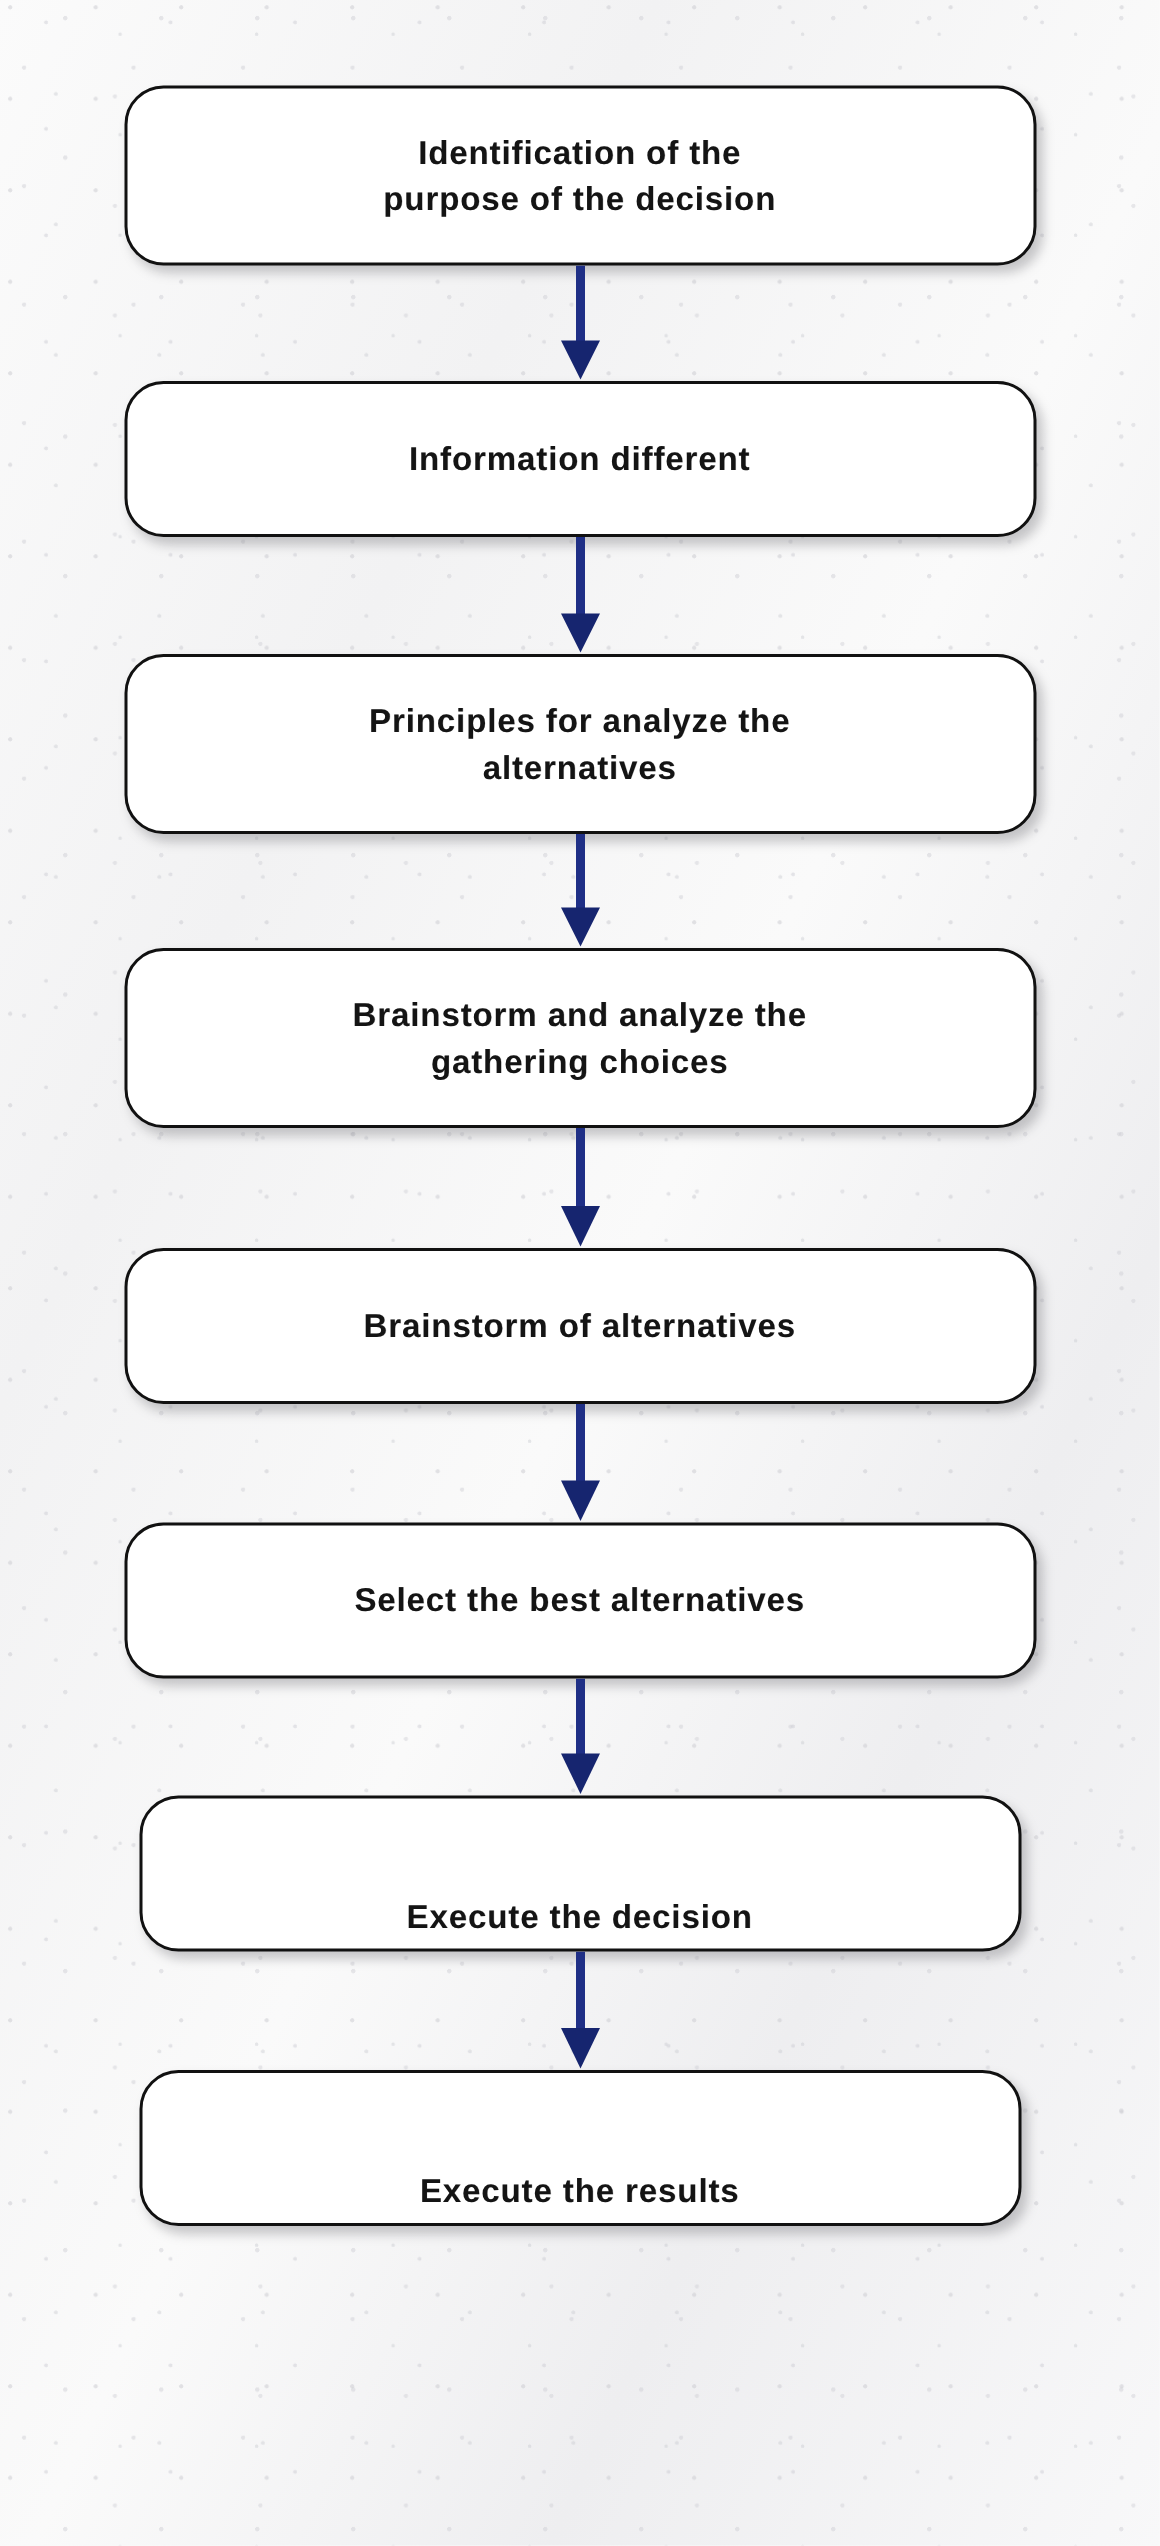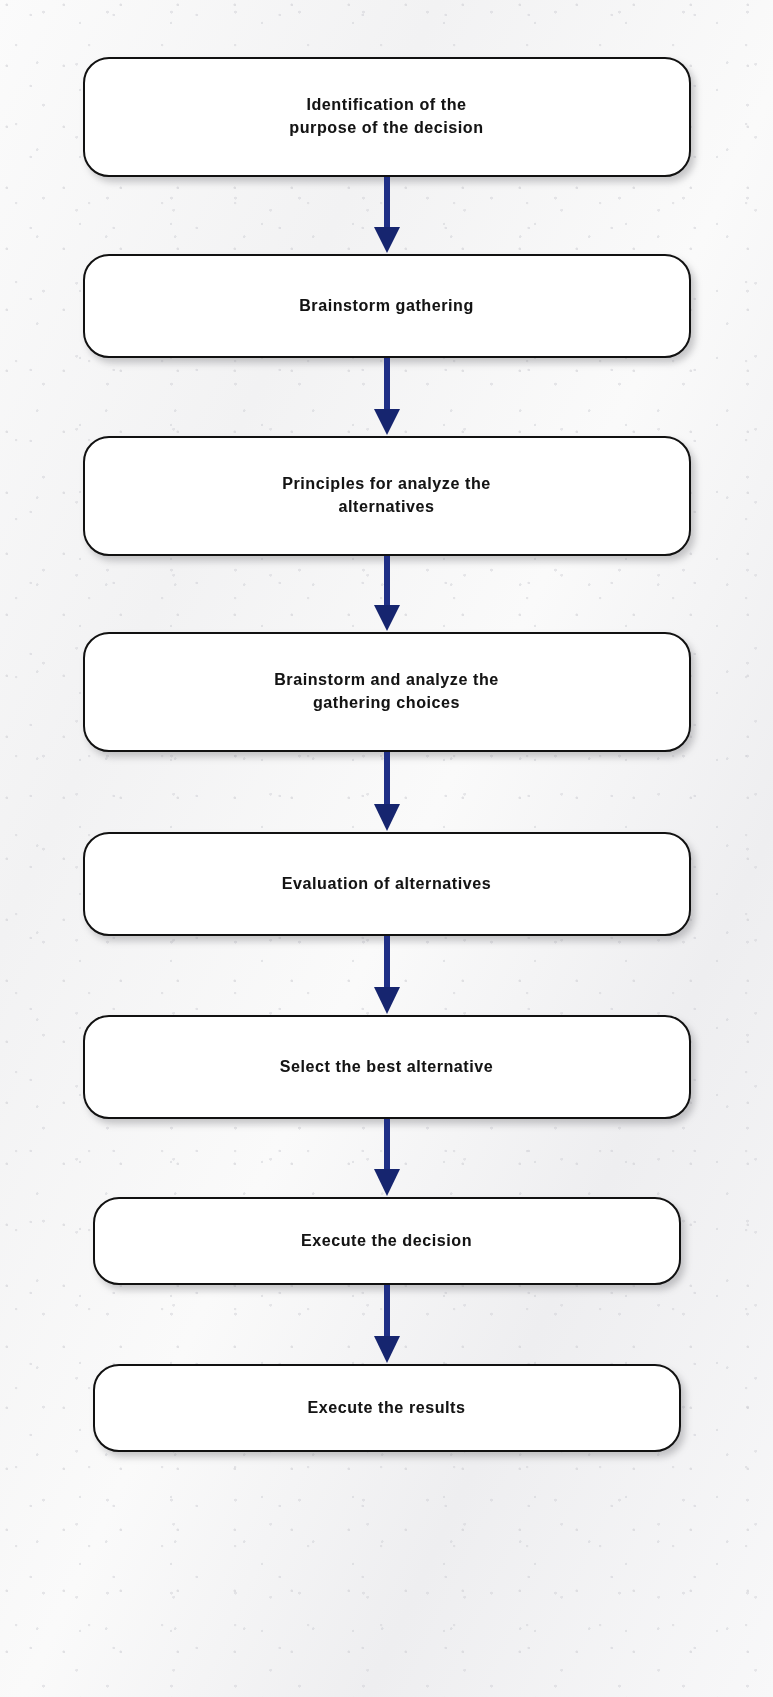--- a/index.html
+++ b/index.html
@@ -58,35 +58,35 @@
     border: 2px solid #111111;
     border-radius: 26px;
     display: flex;
     align-items: center;
     justify-content: center;
     text-align: center;
     color: #141414;
     font-weight: bold;
     letter-spacing: 0.6px;
     line-height: 1.42;
-    font-size: 16px;
+    font-size: 22px;
     box-shadow: 4px 5px 7px rgba(120,120,125,0.40);
     padding: 6px 16px;
   }
   .node .label {
     display: block;
     width: 100%;
     white-space: pre-line;
     text-shadow: 0.3px 0.3px 0 rgba(0,0,0,0.22);
   }
 
   
   .node.two-line { width: 608px; height: 120px; }
   .node.one-line { width: 608px; height: 104px; }
-  .node.narrow   { width: 588px; height: 88px; }
+  .node.narrow   { width: 588px; height: 104px; align-items: flex-end; }
 
   
   .connector {
     position: relative;
     width: 100%;
     display: flex;
     justify-content: center;
     align-items: flex-start;
   }
   .arrow-svg { display: block; }
@@ -108,21 +108,21 @@
 
     <div class="connector" style="height:77px;">
       <svg class="arrow-svg" width="34" height="77" viewBox="0 0 34 77" aria-hidden="true">
         <rect x="14" y="0" width="6" height="54" fill="#1f2f86"></rect>
         <polygon points="4,50 30,50 17,76" fill="#16256f"></polygon>
       </svg>
     </div>
 
     <div class="node-wrap">
       <div class="node one-line">
-        <span class="label">Brainstorm gathering</span>
+        <span class="label">Information different</span>
       </div>
     </div>
 
     <div class="connector" style="height:78px;">
       <svg class="arrow-svg" width="34" height="78" viewBox="0 0 34 78" aria-hidden="true">
         <rect x="14" y="0" width="6" height="55" fill="#1f2f86"></rect>
         <polygon points="4,51 30,51 17,77" fill="#16256f"></polygon>
       </svg>
     </div>
 
@@ -149,34 +149,34 @@
 
     <div class="connector" style="height:80px;">
       <svg class="arrow-svg" width="34" height="80" viewBox="0 0 34 80" aria-hidden="true">
         <rect x="14" y="0" width="6" height="56" fill="#1f2f86"></rect>
         <polygon points="4,52 30,52 17,79" fill="#16256f"></polygon>
       </svg>
     </div>
 
     <div class="node-wrap">
       <div class="node one-line">
-        <span class="label">Evaluation of alternatives</span>
+        <span class="label">Brainstorm of alternatives</span>
       </div>
     </div>
 
     <div class="connector" style="height:79px;">
       <svg class="arrow-svg" width="34" height="79" viewBox="0 0 34 79" aria-hidden="true">
         <rect x="14" y="0" width="6" height="55" fill="#1f2f86"></rect>
         <polygon points="4,51 30,51 17,78" fill="#16256f"></polygon>
       </svg>
     </div>
 
     <div class="node-wrap">
       <div class="node one-line">
-        <span class="label">Select the best alternative</span>
+        <span class="label">Select the best alternatives</span>
       </div>
     </div>
 
     <div class="connector" style="height:78px;">
       <svg class="arrow-svg" width="34" height="78" viewBox="0 0 34 78" aria-hidden="true">
         <rect x="14" y="0" width="6" height="54" fill="#1f2f86"></rect>
         <polygon points="4,50 30,50 17,77" fill="#16256f"></polygon>
       </svg>
     </div>
 

